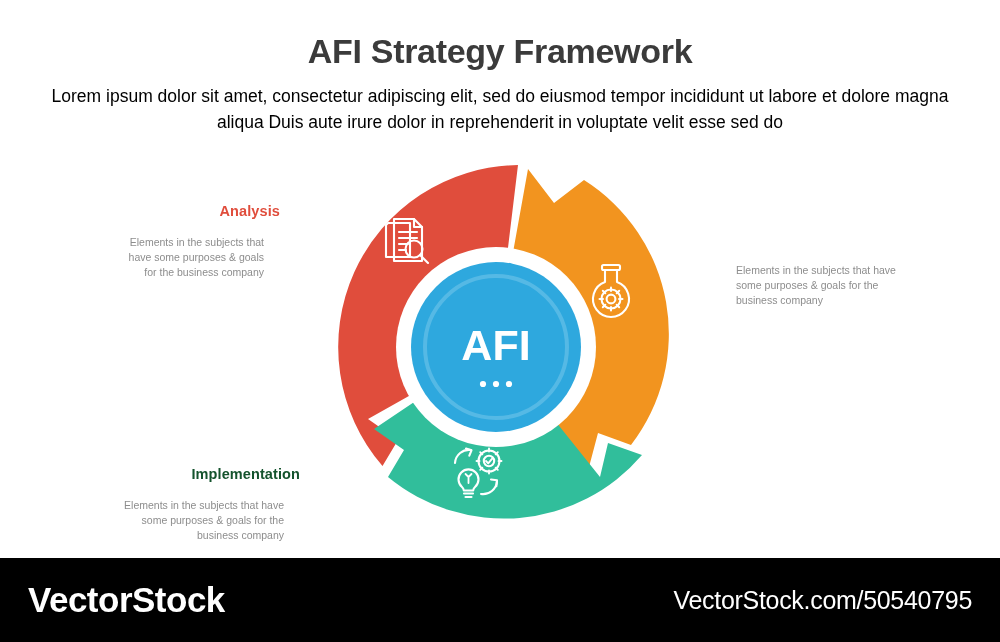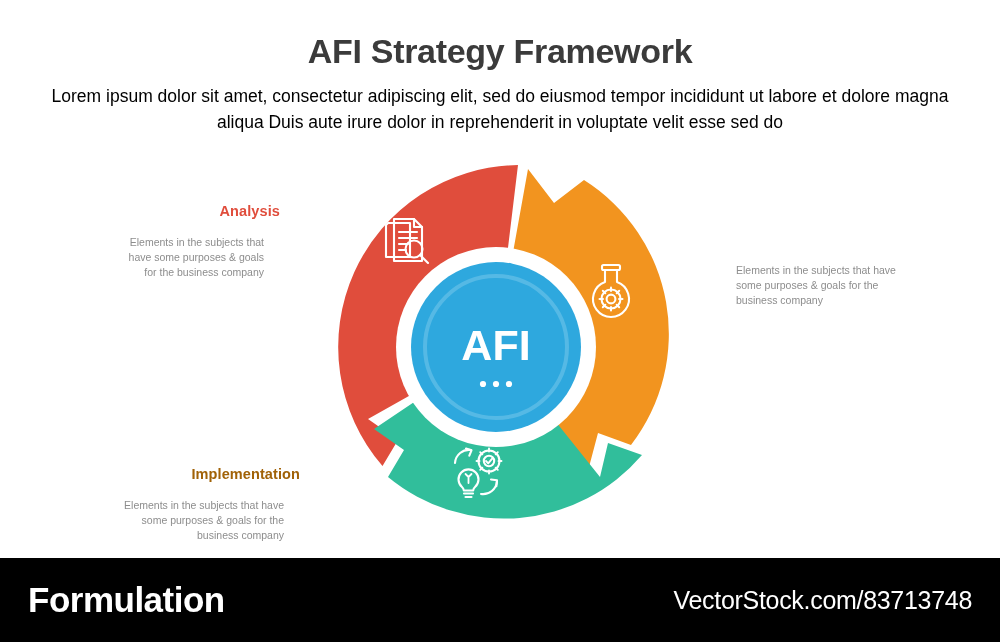--- a/index.html
+++ b/index.html
@@ -132,21 +132,21 @@
 </div>
 
 <div class="stage">
 
   <div class="label-block label-analysis">
     <p class="label-title" style="color:#e04d3c">Analysis</p>
     <p class="label-desc">Elements in the subjects that have  some purposes &amp; goals for the  business company</p>
   </div>
 
   <div class="label-block label-implementation">
-    <p class="label-title" style="color:#a16207">Implementation</p>
+    <p class="label-title" style="color:#14532d">Implementation</p>
     <p class="label-desc">Elements in the subjects that have  some purposes &amp; goals for the  business company</p>
   </div>
 
   <div class="label-block label-formulation">
     <p class="label-desc">Elements in the subjects that have  some purposes &amp; goals for the  business company</p>
   </div>
 
   <div class="wheel">
     <svg width="380" height="380" viewBox="0 0 380 380" xmlns="http://www.w3.org/2000/svg">
 
@@ -243,15 +243,15 @@
 
         <path d="M44 34 a14 14 0 0 1 -16 13"></path>
         <path d="M38 32.5 l6 0.8 l-0.6 5.8"></path>
       </g>
 
     </svg>
   </div>
 </div>
 
 <div class="footer">
-  <div class="footer-brand">Formulation</div>
-  <div class="footer-url">VectorStock.com/83713748</div>
+  <div class="footer-brand">VectorStock</div>
+  <div class="footer-url">VectorStock.com/50540795</div>
 </div>
 
 </body></html>

